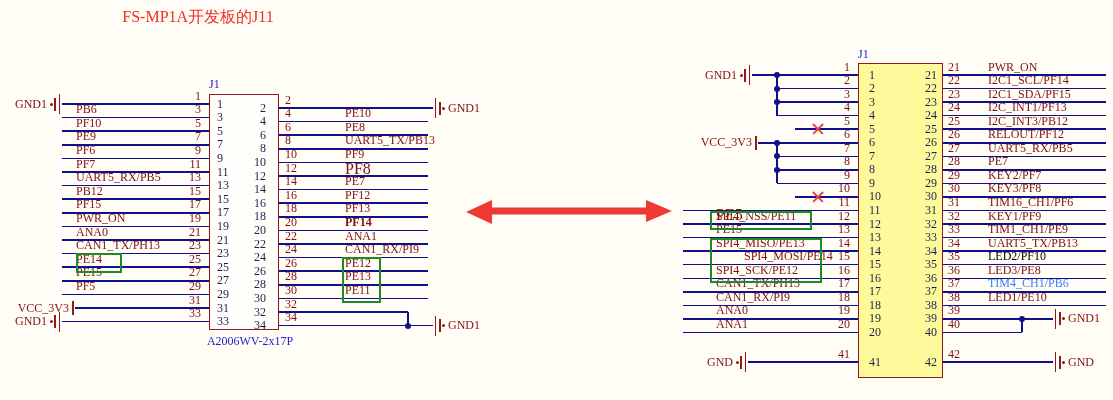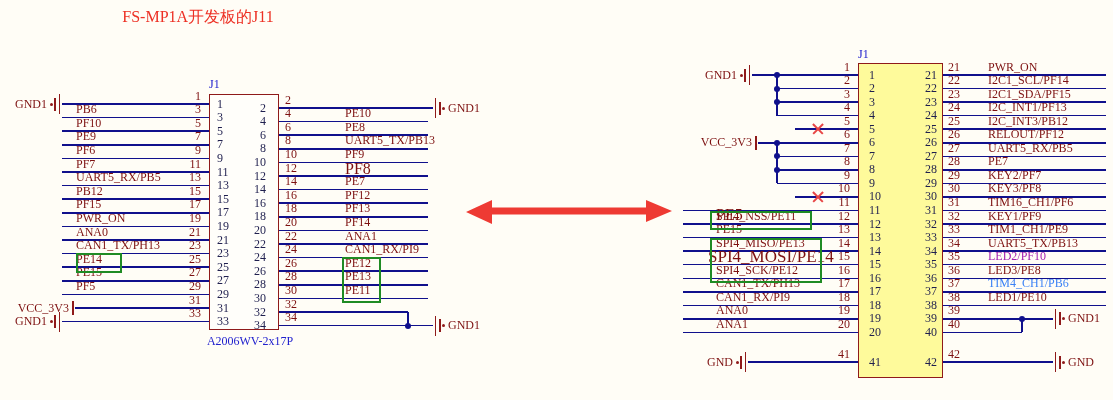--- a/index.html
+++ b/index.html
@@ -148,21 +148,21 @@
       <div style="position: absolute; font-size: 12px; line-height: 13px; color: rgb(31, 31, 78); white-space: nowrap; left: 236px; width: 30px; text-align: right; top: 183.1px;">14</div>
       <div style="position: absolute; left: 279px; top: 202.45px; width: 149px; height: 1.5px; background: rgb(16, 16, 140);"></div>
       <div style="position: absolute; font-size: 12px; line-height: 13px; color: rgb(125, 16, 16); white-space: nowrap; left: 345px; top: 188.7px;">PF12</div>
       <div style="position: absolute; font-size: 12px; line-height: 13px; color: rgb(125, 16, 16); white-space: nowrap; left: 285px; top: 188.7px;">16</div>
       <div style="position: absolute; font-size: 12px; line-height: 13px; color: rgb(31, 31, 78); white-space: nowrap; left: 236px; width: 30px; text-align: right; top: 196.7px;">16</div>
       <div style="position: absolute; left: 279px; top: 216.05px; width: 149px; height: 1.5px; background: rgb(16, 16, 140);"></div>
       <div style="position: absolute; font-size: 12px; line-height: 13px; color: rgb(125, 16, 16); white-space: nowrap; left: 345px; top: 202.3px;">PF13</div>
       <div style="position: absolute; font-size: 12px; line-height: 13px; color: rgb(125, 16, 16); white-space: nowrap; left: 285px; top: 202.3px;">18</div>
       <div style="position: absolute; font-size: 12px; line-height: 13px; color: rgb(31, 31, 78); white-space: nowrap; left: 236px; width: 30px; text-align: right; top: 210.3px;">18</div>
       <div style="position: absolute; left: 279px; top: 229.65px; width: 149px; height: 1.5px; background: rgb(16, 16, 140);"></div>
-      <div style="position: absolute; font-size: 12px; line-height: 13px; color: rgb(125, 16, 16); white-space: nowrap; left: 345px; top: 215.9px;">PF14</div>
+      <div style="position: absolute; font-size: 12px; line-height: 13px; color: rgb(125, 16, 16); white-space: nowrap; left: 345px; top: 215.9px; font-weight: bold;">PF14</div>
       <div style="position: absolute; font-size: 12px; line-height: 13px; color: rgb(125, 16, 16); white-space: nowrap; left: 285px; top: 215.9px;">20</div>
       <div style="position: absolute; font-size: 12px; line-height: 13px; color: rgb(31, 31, 78); white-space: nowrap; left: 236px; width: 30px; text-align: right; top: 223.9px;">20</div>
       <div style="position: absolute; left: 279px; top: 243.25px; width: 149px; height: 1.5px; background: rgb(16, 16, 140);"></div>
       <div style="position: absolute; font-size: 12px; line-height: 13px; color: rgb(125, 16, 16); white-space: nowrap; left: 345px; top: 229.5px;">ANA1</div>
       <div style="position: absolute; font-size: 12px; line-height: 13px; color: rgb(125, 16, 16); white-space: nowrap; left: 285px; top: 229.5px;">22</div>
       <div style="position: absolute; font-size: 12px; line-height: 13px; color: rgb(31, 31, 78); white-space: nowrap; left: 236px; width: 30px; text-align: right; top: 237.5px;">22</div>
       <div style="position: absolute; left: 279px; top: 256.85px; width: 149px; height: 1.5px; background: rgb(16, 16, 140);"></div>
       <div style="position: absolute; font-size: 12px; line-height: 13px; color: rgb(125, 16, 16); white-space: nowrap; left: 345px; top: 243.1px;">CAN1_RX/PI9</div>
       <div style="position: absolute; font-size: 12px; line-height: 13px; color: rgb(125, 16, 16); white-space: nowrap; left: 285px; top: 243.1px;">24</div>
       <div style="position: absolute; font-size: 12px; line-height: 13px; color: rgb(31, 31, 78); white-space: nowrap; left: 236px; width: 30px; text-align: right; top: 251.1px;">24</div>
@@ -251,21 +251,21 @@
       <div style="position: absolute; font-size: 12px; line-height: 13px; color: rgb(31, 31, 78); white-space: nowrap; left: 869px; top: 217.55px;">12</div>
       <div style="position: absolute; left: 683px; top: 236.85px; width: 175px; height: 1.5px; background: rgb(16, 16, 140);"></div>
       <div style="position: absolute; font-size: 12px; line-height: 13px; color: rgb(125, 16, 16); white-space: nowrap; left: 716px; top: 223.1px;">PE15</div>
       <div style="position: absolute; font-size: 12px; line-height: 13px; color: rgb(125, 16, 16); white-space: nowrap; left: 810px; width: 40px; text-align: right; top: 223.1px;">13</div>
       <div style="position: absolute; font-size: 12px; line-height: 13px; color: rgb(31, 31, 78); white-space: nowrap; left: 869px; top: 231.1px;">13</div>
       <div style="position: absolute; left: 683px; top: 250.4px; width: 175px; height: 1.5px; background: rgb(16, 16, 140);"></div>
       <div style="position: absolute; font-size: 12px; line-height: 13px; color: rgb(125, 16, 16); white-space: nowrap; left: 716px; top: 236.65px;">SPI4_MISO/PE13</div>
       <div style="position: absolute; font-size: 12px; line-height: 13px; color: rgb(125, 16, 16); white-space: nowrap; left: 810px; width: 40px; text-align: right; top: 236.65px;">14</div>
       <div style="position: absolute; font-size: 12px; line-height: 13px; color: rgb(31, 31, 78); white-space: nowrap; left: 869px; top: 244.65px;">14</div>
       <div style="position: absolute; left: 683px; top: 263.95px; width: 175px; height: 1.5px; background: rgb(16, 16, 140);"></div>
-      <div style="position: absolute; font-size: 17px; line-height: 13px; color: rgb(125, 16, 16); white-space: nowrap; left: 708px; top: 250.2px;">SPI4_MOSI/PE14</div>
+      <div style="position: absolute; font-size: 12px; line-height: 13px; color: rgb(125, 16, 16); white-space: nowrap; left: 744px; top: 250.2px;">SPI4_MOSI/PE14</div>
       <div style="position: absolute; font-size: 12px; line-height: 13px; color: rgb(125, 16, 16); white-space: nowrap; left: 810px; width: 40px; text-align: right; top: 250.2px;">15</div>
       <div style="position: absolute; font-size: 12px; line-height: 13px; color: rgb(31, 31, 78); white-space: nowrap; left: 869px; top: 258.2px;">15</div>
       <div style="position: absolute; left: 683px; top: 277.5px; width: 175px; height: 1.5px; background: rgb(16, 16, 140);"></div>
       <div style="position: absolute; font-size: 12px; line-height: 13px; color: rgb(125, 16, 16); white-space: nowrap; left: 716px; top: 263.75px;">SPI4_SCK/PE12</div>
       <div style="position: absolute; font-size: 12px; line-height: 13px; color: rgb(125, 16, 16); white-space: nowrap; left: 810px; width: 40px; text-align: right; top: 263.75px;">16</div>
       <div style="position: absolute; font-size: 12px; line-height: 13px; color: rgb(31, 31, 78); white-space: nowrap; left: 869px; top: 271.75px;">16</div>
       <div style="position: absolute; left: 683px; top: 291.05px; width: 175px; height: 1.5px; background: rgb(16, 16, 140);"></div>
       <div style="position: absolute; font-size: 12px; line-height: 13px; color: rgb(125, 16, 16); white-space: nowrap; left: 716px; top: 277.3px;">CAN1_TX/PH13</div>
       <div style="position: absolute; font-size: 12px; line-height: 13px; color: rgb(125, 16, 16); white-space: nowrap; left: 810px; width: 40px; text-align: right; top: 277.3px;">17</div>
       <div style="position: absolute; font-size: 12px; line-height: 13px; color: rgb(31, 31, 78); white-space: nowrap; left: 869px; top: 285.3px;">17</div>
@@ -338,21 +338,21 @@
       <div style="position: absolute; font-size: 12px; line-height: 13px; color: rgb(31, 31, 78); white-space: nowrap; left: 907px; width: 30px; text-align: right; top: 217.55px;">32</div>
       <div style="position: absolute; left: 943px; top: 236.85px; width: 163px; height: 1.5px; background: rgb(16, 16, 140);"></div>
       <div style="position: absolute; font-size: 12px; line-height: 13px; color: rgb(125, 16, 16); white-space: nowrap; left: 988px; top: 223.1px;">TIM1_CH1/PE9</div>
       <div style="position: absolute; font-size: 12px; line-height: 13px; color: rgb(125, 16, 16); white-space: nowrap; left: 948px; top: 223.1px;">33</div>
       <div style="position: absolute; font-size: 12px; line-height: 13px; color: rgb(31, 31, 78); white-space: nowrap; left: 907px; width: 30px; text-align: right; top: 231.1px;">33</div>
       <div style="position: absolute; left: 943px; top: 250.4px; width: 163px; height: 1.5px; background: rgb(16, 16, 140);"></div>
       <div style="position: absolute; font-size: 12px; line-height: 13px; color: rgb(125, 16, 16); white-space: nowrap; left: 988px; top: 236.65px;">UART5_TX/PB13</div>
       <div style="position: absolute; font-size: 12px; line-height: 13px; color: rgb(125, 16, 16); white-space: nowrap; left: 948px; top: 236.65px;">34</div>
       <div style="position: absolute; font-size: 12px; line-height: 13px; color: rgb(31, 31, 78); white-space: nowrap; left: 907px; width: 30px; text-align: right; top: 244.65px;">34</div>
       <div style="position: absolute; left: 943px; top: 263.95px; width: 163px; height: 1.5px; background: rgb(16, 16, 140);"></div>
-      <div style="position: absolute; font-size: 12px; line-height: 13px; color: #a21caf; white-space: nowrap; left: 988px; top: 250.2px;">LED2/PF10</div>
+      <div style="position: absolute; font-size: 12px; line-height: 13px; color: #000000; white-space: nowrap; left: 988px; top: 250.2px;">LED2/PF10</div>
       <div style="position: absolute; font-size: 12px; line-height: 13px; color: rgb(125, 16, 16); white-space: nowrap; left: 948px; top: 250.2px;">35</div>
       <div style="position: absolute; font-size: 12px; line-height: 13px; color: rgb(31, 31, 78); white-space: nowrap; left: 907px; width: 30px; text-align: right; top: 258.2px;">35</div>
       <div style="position: absolute; left: 943px; top: 277.5px; width: 163px; height: 1.5px; background: rgb(16, 16, 140);"></div>
       <div style="position: absolute; font-size: 12px; line-height: 13px; color: rgb(125, 16, 16); white-space: nowrap; left: 988px; top: 263.75px;">LED3/PE8</div>
       <div style="position: absolute; font-size: 12px; line-height: 13px; color: rgb(125, 16, 16); white-space: nowrap; left: 948px; top: 263.75px;">36</div>
       <div style="position: absolute; font-size: 12px; line-height: 13px; color: rgb(31, 31, 78); white-space: nowrap; left: 907px; width: 30px; text-align: right; top: 271.75px;">36</div>
       <div style="position: absolute; left: 943px; top: 291.05px; width: 163px; height: 1.5px; background: rgb(16, 16, 140);"></div>
       <div style="position: absolute; font-size: 12px; line-height: 13px; color: #3b82f6; white-space: nowrap; left: 988px; top: 277.3px;">TIM4_CH1/PB6</div>
       <div style="position: absolute; font-size: 12px; line-height: 13px; color: rgb(125, 16, 16); white-space: nowrap; left: 948px; top: 277.3px;">37</div>
       <div style="position: absolute; font-size: 12px; line-height: 13px; color: rgb(31, 31, 78); white-space: nowrap; left: 907px; width: 30px; text-align: right; top: 285.3px;">37</div>

